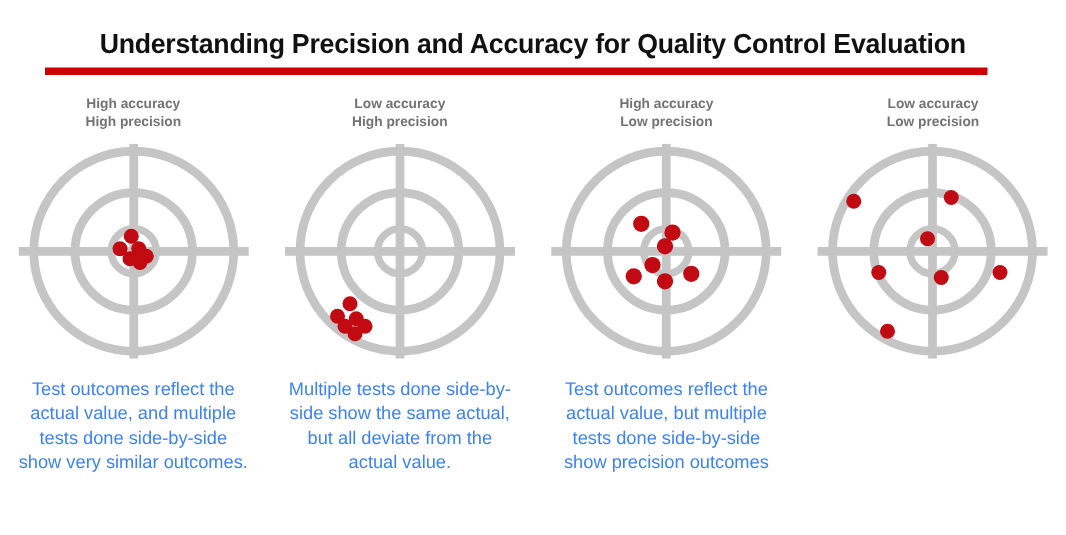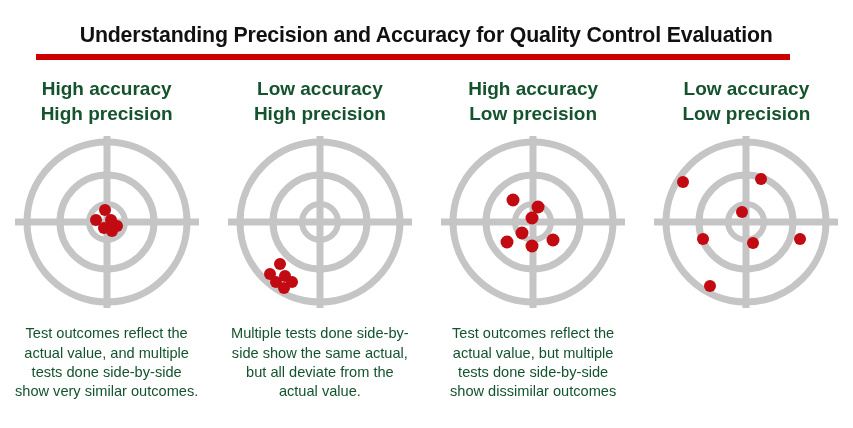--- a/index.html
+++ b/index.html
@@ -48,43 +48,43 @@
     display: flex;
     flex-direction: row;
   }
   .col {
     width: 213.25px;
     display: flex;
     flex-direction: column;
     align-items: center;
   }
   .col-heading {
-    font-size: 19px;
+    font-size: 11px;
     font-weight: bold;
-    color: #14532d;
+    color: #737373;
     line-height: 1.32;
     text-align: center;
     white-space: nowrap;
   }
   .target-slot {
     margin-top: 10px;
     width: 200px;
     height: 172px;
     position: relative;
   }
   .target-svg {
     position: absolute;
     left: 0; top: 0;
   }
   .caption {
     margin-top: 16px;
     width: 186px;
     font-size: 14.6px;
     line-height: 1.33;
-    color: #14532d;
+    color: #3b82f6;
     text-align: center;
   }
 </style>
 </head>
 <body>
 
 <div class="page">
 
   <div class="title-wrap">
     <div class="title">Understanding Precision and Accuracy for Quality Control Evaluation</div>
@@ -165,21 +165,21 @@
               <circle cx="80" cy="64" r="6.5"></circle>
               <circle cx="105" cy="71" r="6.5"></circle>
               <circle cx="99" cy="82" r="6.5"></circle>
               <circle cx="89" cy="97" r="6.5"></circle>
               <circle cx="74" cy="106" r="6.5"></circle>
               <circle cx="99" cy="110" r="6.5"></circle>
               <circle cx="120" cy="104" r="6.5"></circle>
             </g>
           </svg>
       </div>
-      <div class="caption">Test outcomes reflect the actual value, but multiple tests done side-by-side show dissimilar outcomes</div>
+      <div class="caption">Test outcomes reflect the actual value, but multiple tests done side-by-side show precision outcomes</div>
     </div>
 
     <div class="col">
       <div class="col-heading">
         <div>Low accuracy</div>
         <div>Low precision</div>
       </div>
       <div class="target-slot">
         <svg class="target-svg" width="200" height="172" viewBox="0 0 200 172">
             <g>

